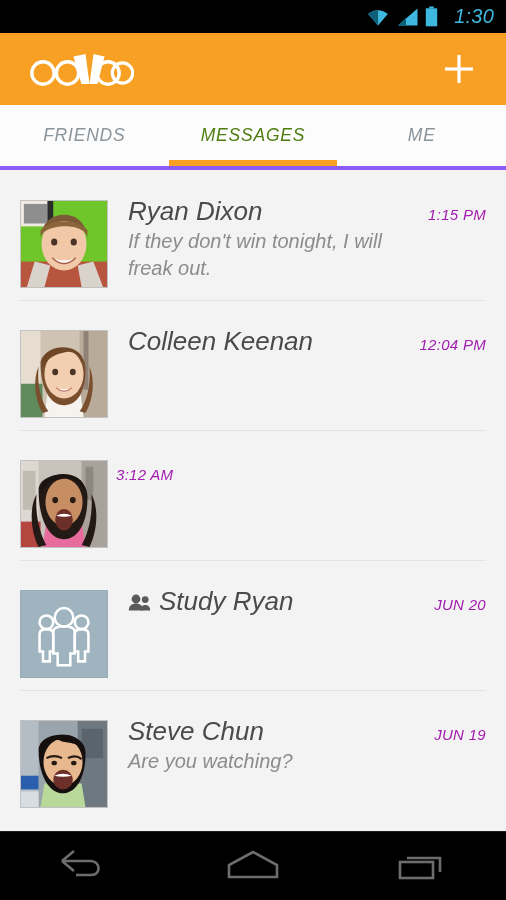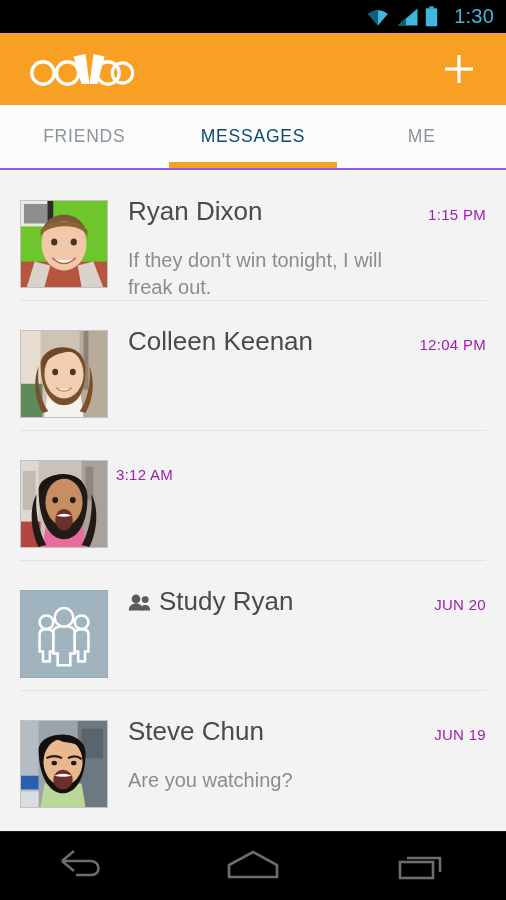--- a/index.html
+++ b/index.html
@@ -10,20 +10,21 @@
   body {
     font-family: "Liberation Sans", sans-serif;
     -webkit-font-smoothing: antialiased;
   }
   #phone {
     position: relative;
     width: 506px;
     height: 900px;
     overflow: hidden;
     background: #f2f2f2;
+    font-style: italic;
   }
 
   
   .status-bar {
     position: absolute;
     top: 0; left: 0;
     width: 506px;
     height: 33px;
     background: #000000;
     display: flex;
@@ -74,38 +75,38 @@
   }
 
   
   .tab-bar {
     position: absolute;
     top: 105px; left: 0;
     width: 506px;
     height: 65px;
     background: #fcfcfc;
     display: flex;
-    border-bottom: 2px solid #8b5cf6;
+    border-bottom: 4px solid #8b5cf6;
     box-sizing: border-box;
   }
   .tab {
     flex: 1;
     position: relative;
     display: flex;
     align-items: center;
     justify-content: center;
     cursor: pointer;
   }
   .tab-label {
     color: #8b949b;
     font-size: 17.5px;
     letter-spacing: 0.8px;
     font-family: "Liberation Sans", sans-serif;
   }
-  .tab.active .tab-label { color: #0c4a6e; }
+  .tab.active .tab-label { color: #4d7c0f; }
   .tab-indicator {
     position: absolute;
     bottom: 0;
     left: 0; right: 0;
     height: 6px;
     background: #f7a024;
   }
 
   
   .message-list {
@@ -162,21 +163,21 @@
     white-space: nowrap;
     overflow: hidden;
     text-overflow: ellipsis;
     letter-spacing: 0px;
   }
   .row-preview {
     font-size: 20px;
     line-height: 27px;
     color: #8c8c8c;
     font-family: "Liberation Sans", sans-serif;
-    margin-top: 20px;
+    margin-top: 1px;
     max-width: 300px;
     display: flex;
     align-items: flex-start;
     flex-wrap: wrap;
     gap: 0;
   }
   .row-preview .preview-text { white-space: pre-wrap; }
   .row-time {
     flex: 0 0 auto;
     font-size: 15px;

